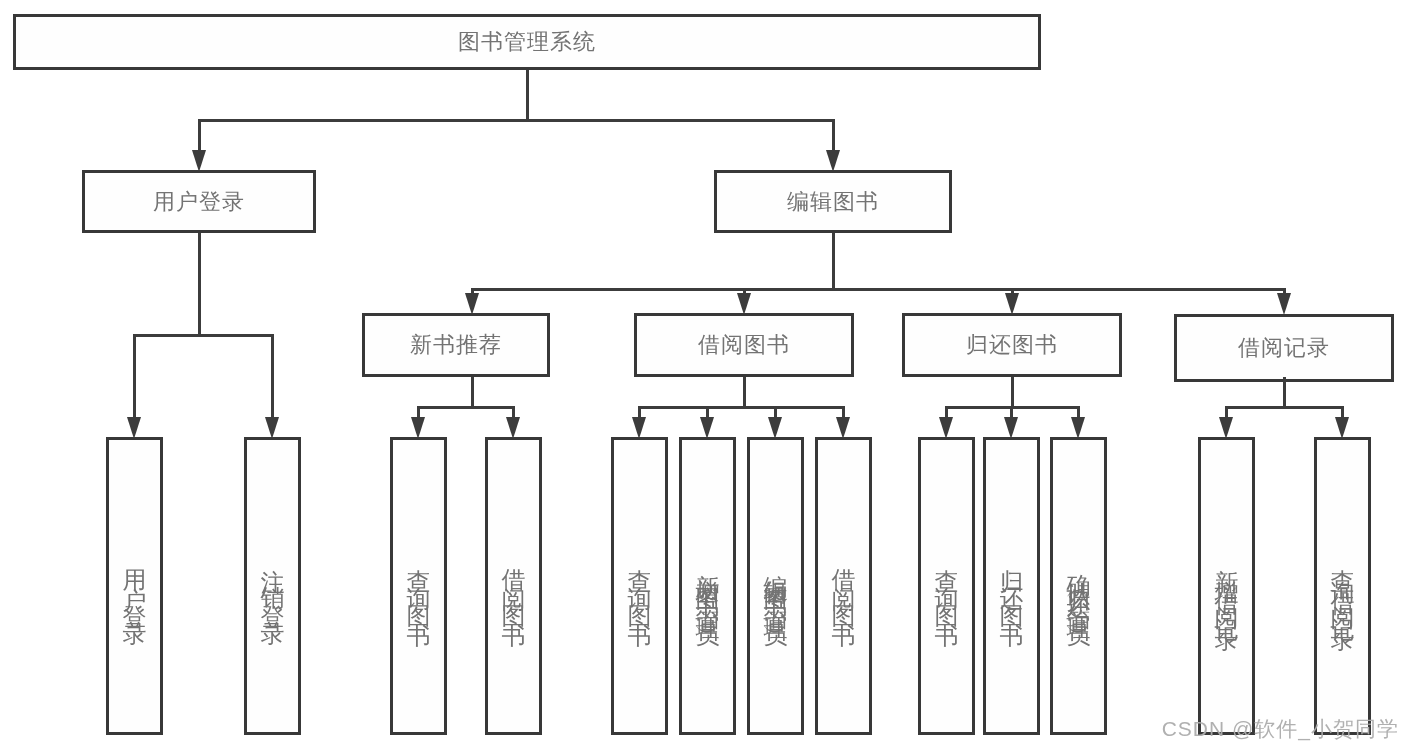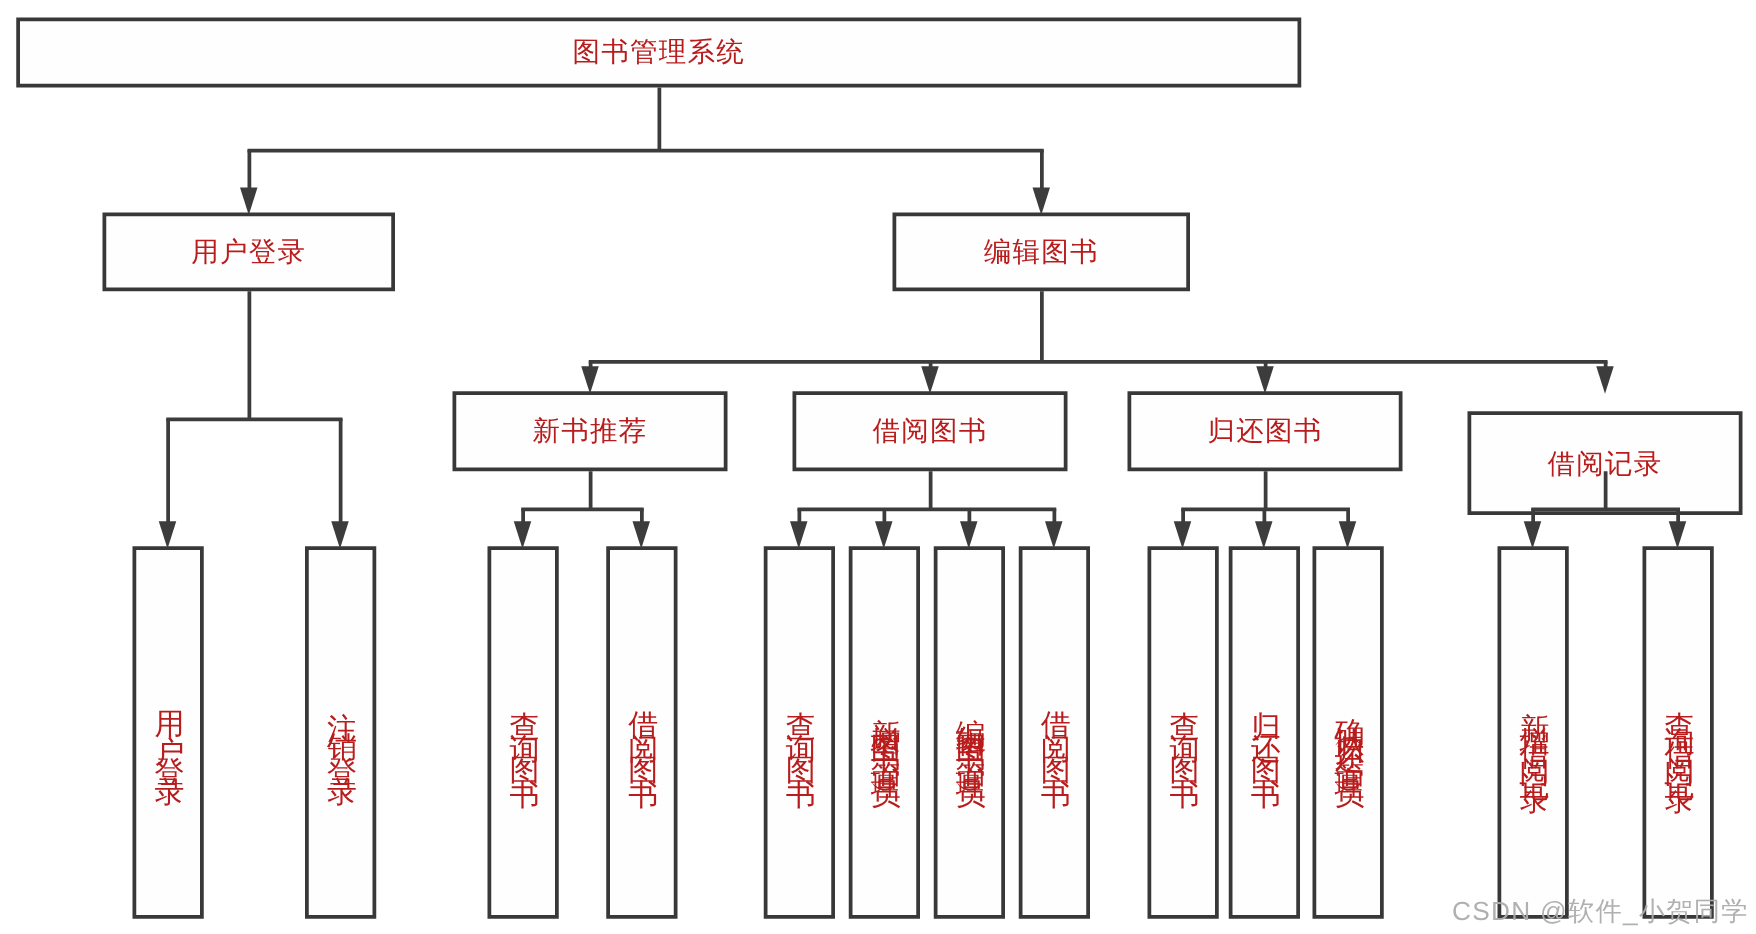--- a/index.html
+++ b/index.html
@@ -12,21 +12,21 @@
     font-family: "Liberation Sans", "DejaVu Sans", sans-serif;
   }
   .node {
     position: absolute;
     box-sizing: border-box;
     background: #fefefe;
     border: 3px solid #383838;
     display: flex;
     align-items: center;
     justify-content: center;
-    color: #b91c1c;
+    color: #737373;
   }
   .node.h .lbl {
     font-size: 22px;
     letter-spacing: 1px;
     white-space: nowrap;
   }
   .node.v .lbl {
     writing-mode: vertical-rl;
     text-orientation: mixed;
     font-size: 24px;
@@ -65,30 +65,30 @@
       </div>
       <div class="node h" style="left: 714px; top: 170px; width: 238px; height: 63px;">
         <span class="lbl">编辑图书</span>
       </div>
       <div class="node v" style="left: 106px; top: 437px; width: 57px; height: 298px;">
         <span class="lbl" style="letter-spacing: 18px;">用户登录</span>
       </div>
       <div class="node v" style="left: 244px; top: 437px; width: 57px; height: 298px;">
         <span class="lbl" style="letter-spacing: 18px;">注销登录</span>
       </div>
-      <div class="node h" style="left: 362px; top: 313px; width: 220px; height: 64px;">
+      <div class="node h" style="left: 362px; top: 313px; width: 188px; height: 64px;">
         <span class="lbl">新书推荐</span>
       </div>
       <div class="node h" style="left: 634px; top: 313px; width: 220px; height: 64px;">
         <span class="lbl">借阅图书</span>
       </div>
       <div class="node h" style="left: 902px; top: 313px; width: 220px; height: 64px;">
         <span class="lbl">归还图书</span>
       </div>
-      <div class="node h" style="left: 1174px; top: 329px; width: 220px; height: 83px;">
+      <div class="node h" style="left: 1174px; top: 314px; width: 220px; height: 68px;">
         <span class="lbl">借阅记录</span>
       </div>
       <div class="node v" style="left: 390px; top: 437px; width: 57px; height: 298px;">
         <span class="lbl" style="letter-spacing: 18px;">查询图书</span>
       </div>
       <div class="node v" style="left: 485px; top: 437px; width: 57px; height: 298px;">
         <span class="lbl" style="letter-spacing: 18px;">借阅图书</span>
       </div>
       <div class="node v" style="left: 611px; top: 437px; width: 57px; height: 298px;">
         <span class="lbl" style="letter-spacing: 18px;">查询图书</span>

